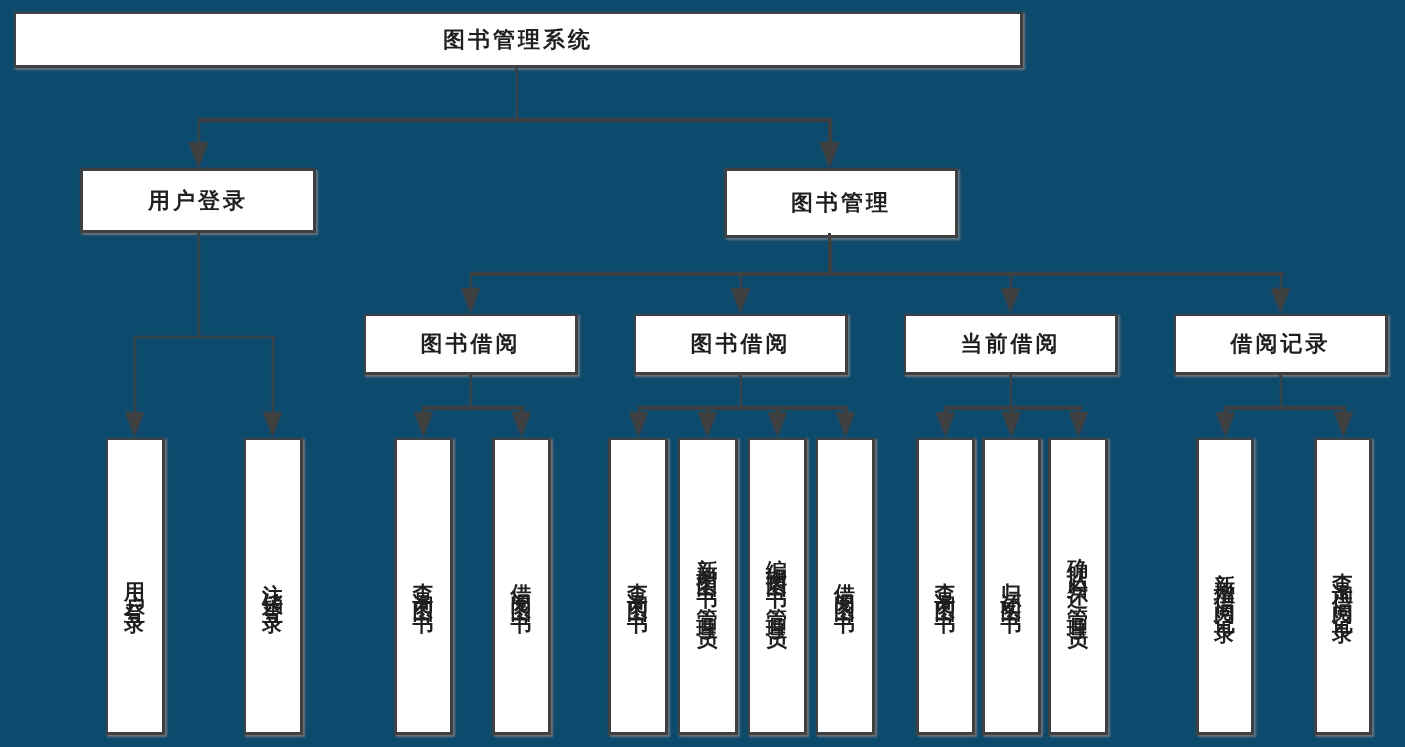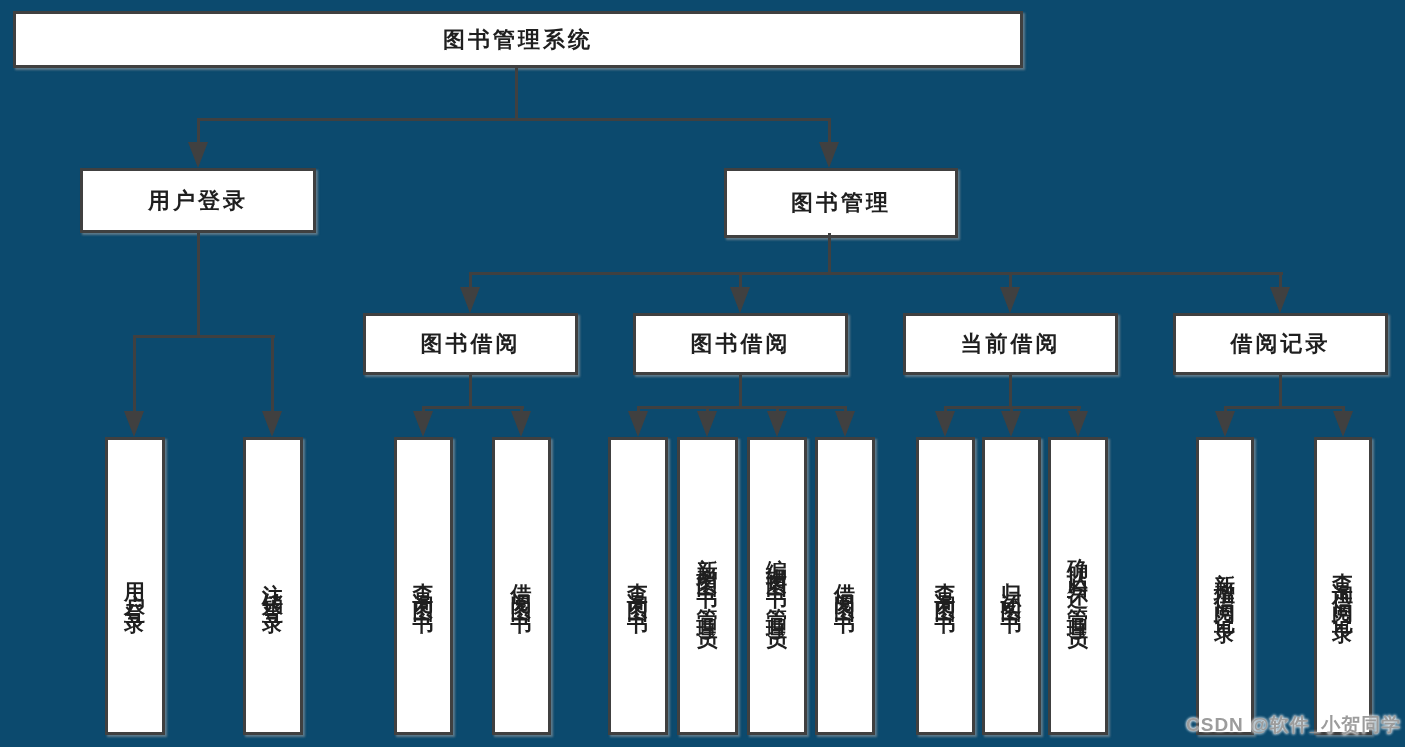--- a/index.html
+++ b/index.html
@@ -178,15 +178,14 @@
     <span class="v-label">确认归还（管理员）</span>
   </div>
 
   <div class="node" style="left:1196px;top:437px;width:58px;height:298px;">
     <span class="v-label">新增借阅记录</span>
   </div>
   <div class="node" style="left:1314px;top:437px;width:58px;height:298px;">
     <span class="v-label">查询借阅记录</span>
   </div>
 
-  <div class="watermark">CSDN @软件_小贺同学</div>
 
 </div>
 
 </body></html>

